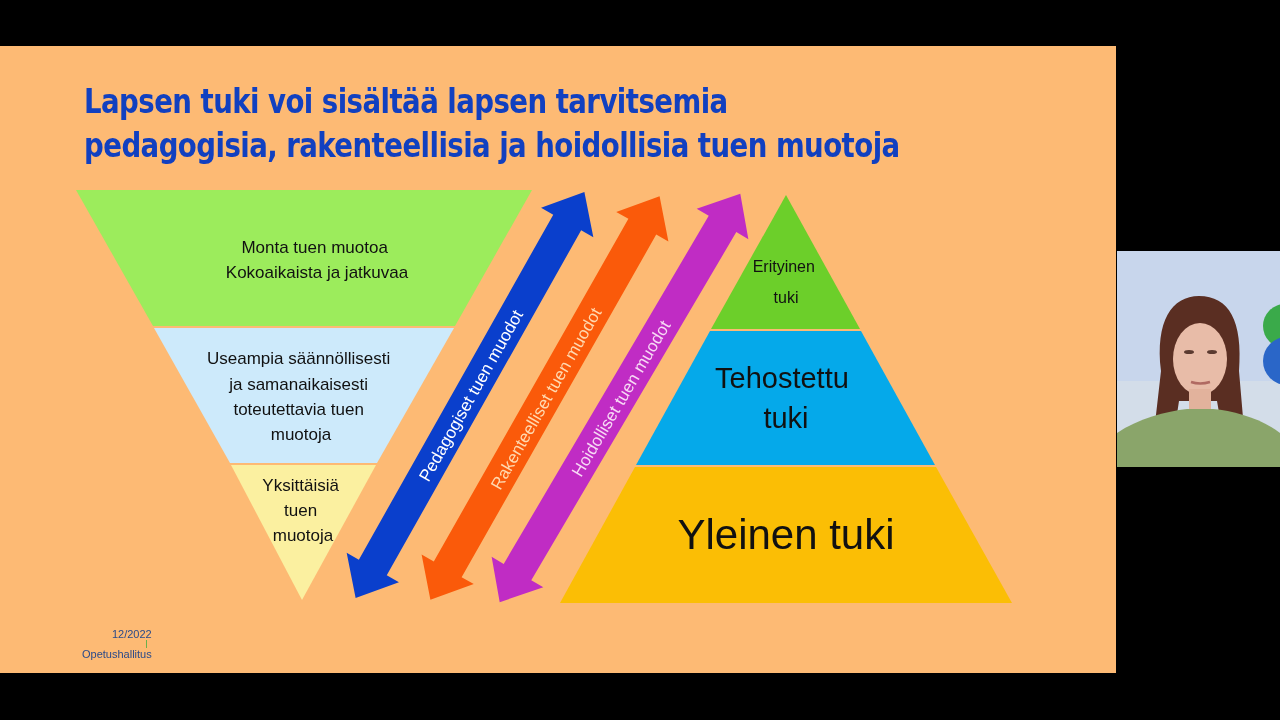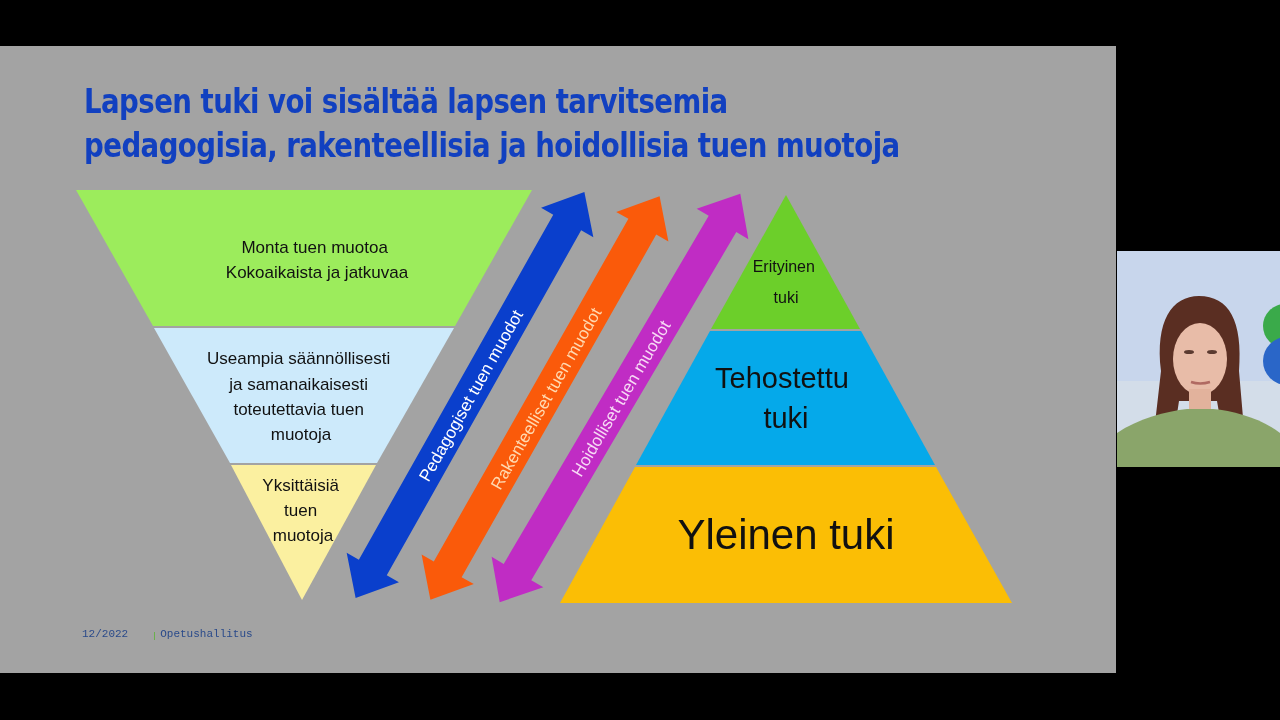--- a/index.html
+++ b/index.html
@@ -1,21 +1,21 @@
 <!DOCTYPE html>
 <html><head>
 <meta charset="utf-8">
 <style>
   html,body{margin:0;padding:0;background:#000;}
   body{width:1280px;height:720px;position:relative;overflow:hidden;font-family:"DejaVu Sans","Liberation Sans",sans-serif;}
-  .slide{position:absolute;left:0;top:46px;width:1116px;height:627px;background:#a3a3a3;}
+  .slide{position:absolute;left:0;top:46px;width:1116px;height:627px;background:#fdba74;}
   .title{position:absolute;left:84px;top:34px;margin:0;color:#1140c0;font-family:"DejaVu Sans Condensed","DejaVu Sans",sans-serif;font-weight:bold;font-size:33px;line-height:44px;letter-spacing:-0.6px;white-space:nowrap;transform:scaleX(0.93);transform-origin:left top;}
   .title span{display:block;}
   svg.diagram{position:absolute;left:0;top:0;}
-  .footer{position:absolute;left:82px;top:582px;font-family:Liberation Mono, monospace;font-size:11px;color:#2a4a8a;display:flex;align-items:flex-end;}
+  .footer{position:absolute;left:82px;top:582px;font-family:Liberation Sans, sans-serif;font-size:11px;color:#2a4a8a;display:flex;align-items:flex-end;flex-direction:column;}
   .footer .sep{display:inline-block;width:1px;height:8px;background:#6ab04c;margin:0 5px 0 26px;}
   .webcam{position:absolute;left:1117px;top:251px;width:163px;height:216px;background:#c9d6ea;overflow:hidden;}
 </style>
 </head>
 <body>
 
 <div class="slide">
   <h1 class="title">
     <span>Lapsen tuki voi sisältää lapsen tarvitsemia</span>
     <span>pedagogisia, rakenteellisia ja hoidollisia tuen muotoja</span>

